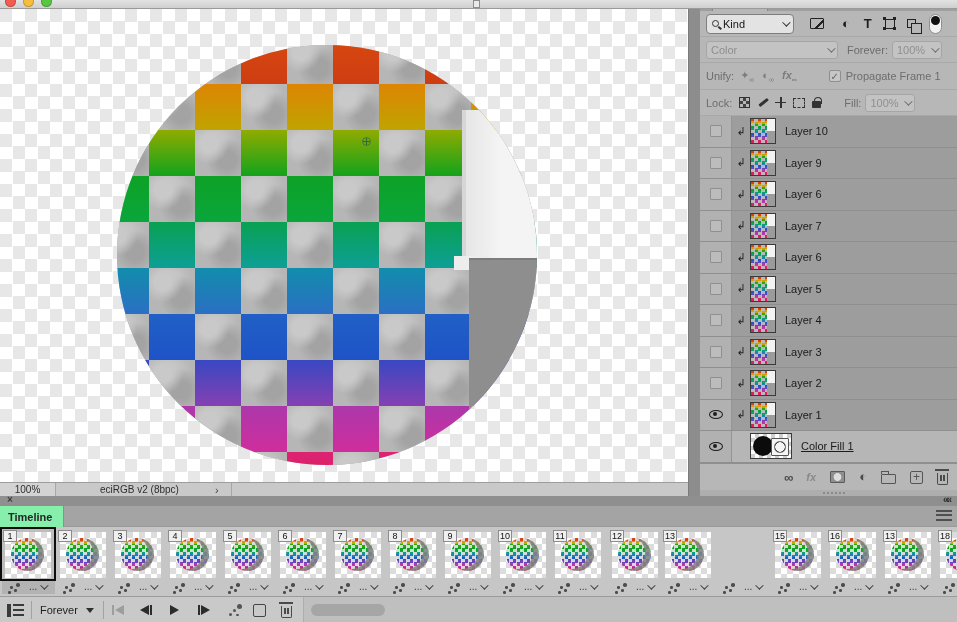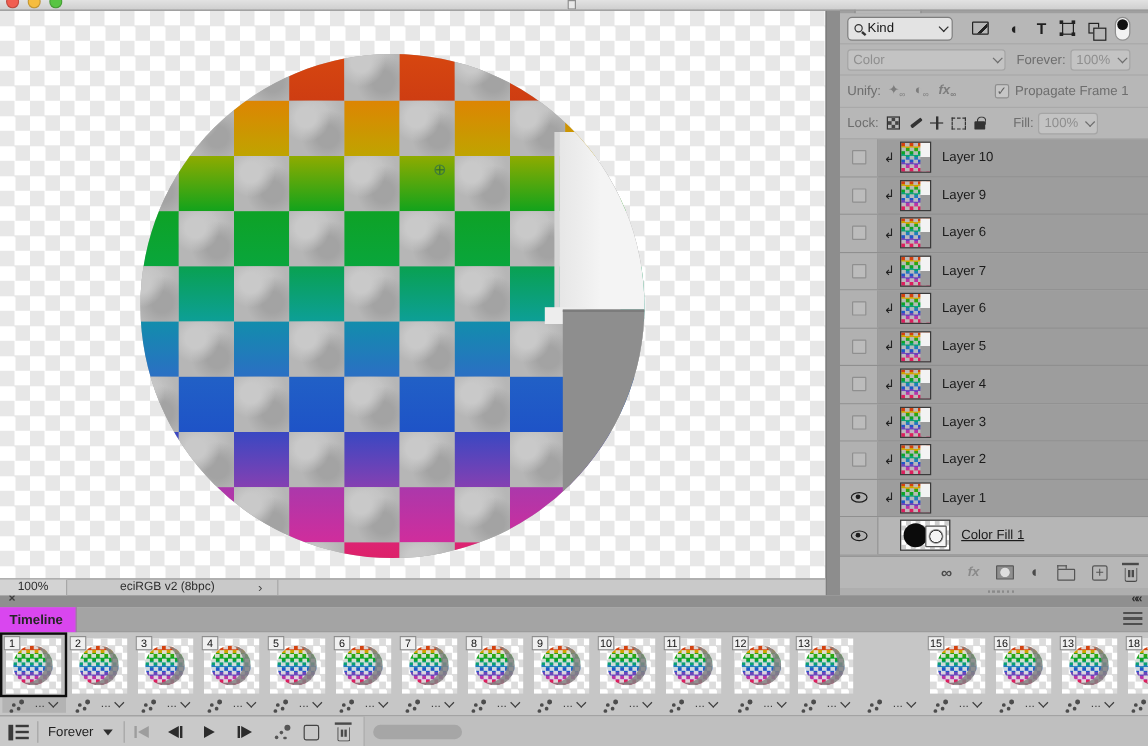--- a/index.html
+++ b/index.html
@@ -122,21 +122,21 @@
   .pgrip { position:absolute; left:0; top:490px; width:100%; height:6px; background:#aeaeae; }
   .pgrip:after { content:""; position:absolute; left:48%; top:2px; width:22px; height:2px;
     background:repeating-linear-gradient(90deg,#8a8a8a 0 2px, rgba(0,0,0,0) 2px 4px); }
 
   
   .timeline { position:absolute; left:0; top:496px; width:957px; height:126px; background:#c6c6c6; }
   .tl-top { position:absolute; left:0; top:0; width:100%; height:10px; background:#8f8f8f; }
   .tl-close { position:absolute; left:7px; top:-1px; color:#3e3e3e; font-size:10px; font-weight:bold; line-height:10px; }
   .tl-collapse { position:absolute; right:7px; top:-1px; color:#2e2e2e; font-size:10px; font-weight:bold; letter-spacing:-2px; line-height:10px; }
   .tl-tabrow { position:absolute; left:0; top:10px; width:100%; height:21px; background:#a4a4a4; border-bottom:1px solid #9a9a9a; }
-  .tl-tab { position:absolute; left:0; top:0; width:64px; height:21px; background:#d946ef; display:flex; align-items:center; padding-left:8px; color:#252525; font-size:11px; font-weight:bold; border-right:1px solid #8f8f8f; }
+  .tl-tab { position:absolute; left:0; top:0; width:64px; height:21px; background:#86efac; display:flex; align-items:center; padding-left:8px; color:#252525; font-size:11px; font-weight:bold; border-right:1px solid #8f8f8f; }
   .tl-menu { position:absolute; right:5px; top:4px; width:16px; height:11px;
     background:repeating-linear-gradient(#4f4f4f 0 2px, rgba(0,0,0,0) 2px 4.4px); }
 
   .frames-strip { position:absolute; left:0; top:31px; width:100%; height:69px; background:#c6c6c6; }
   .fcell { position:absolute; top:1px; width:53px; height:66px; }
   .fcell .fbox { position:absolute; left:0; top:1px; width:52px; height:50px; }
   .fcell.sel .fbox { outline:2px solid #0d0d0d; background:#bdbdbd; }
   .fcell.sel { background:#b3b3b3; }
   .fthumb { position:absolute; left:3px; top:3px; width:46px; height:46px;
     background:repeating-conic-gradient(#ffffff 0% 25%, #dcdcdc 25% 50%); background-size:12px 12px; }

